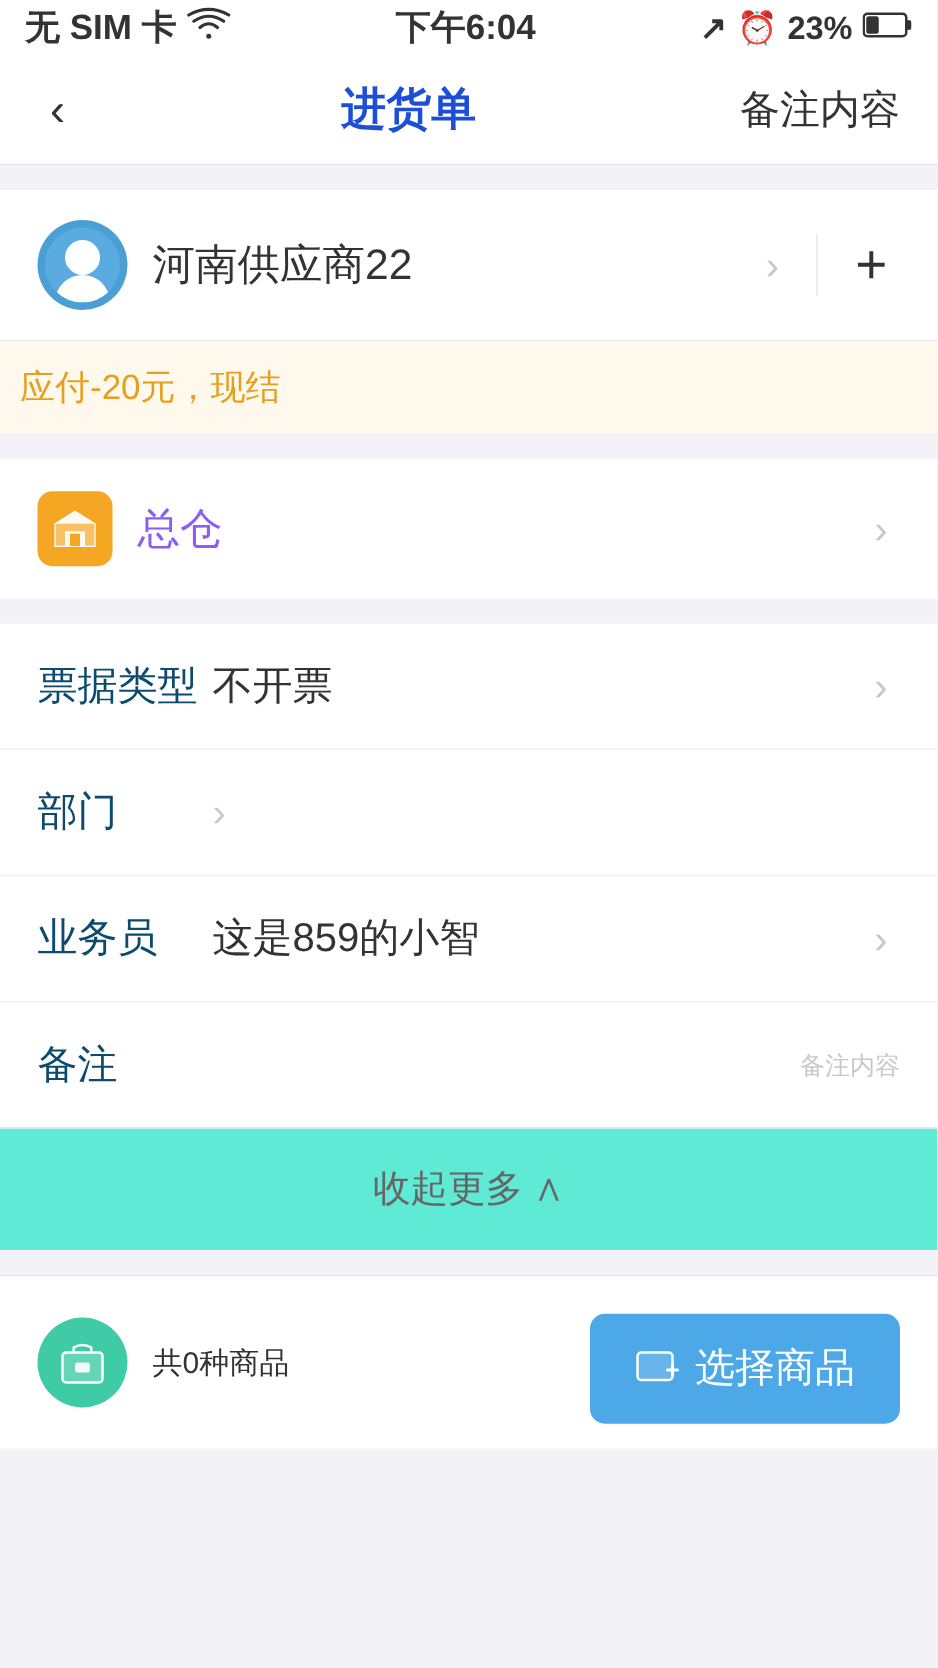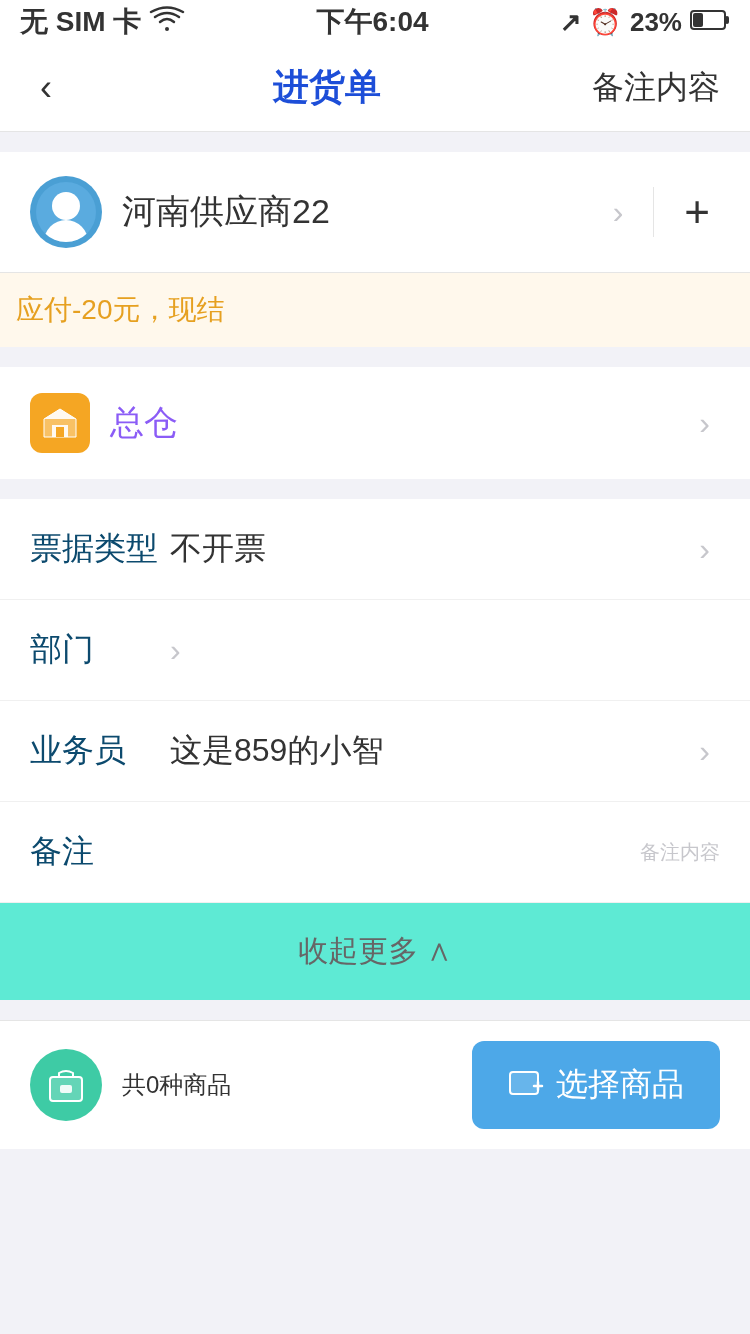--- a/index.html
+++ b/index.html
@@ -233,20 +233,21 @@
       background: #4da8e8;
       color: #fff;
       border: none;
       border-radius: 12px;
       padding: 22px 36px;
       font-size: 32px;
       display: flex;
       align-items: center;
       gap: 12px;
       cursor: pointer;
+      margin-top: 10px;
     }
   </style>
 </head>
 <body>
 
 <div class="status-bar">
   <div class="status-left">
     <span>无 SIM 卡</span>
     <span class="wifi-icon">
       <svg width="36" height="28" viewBox="0 0 36 28">

